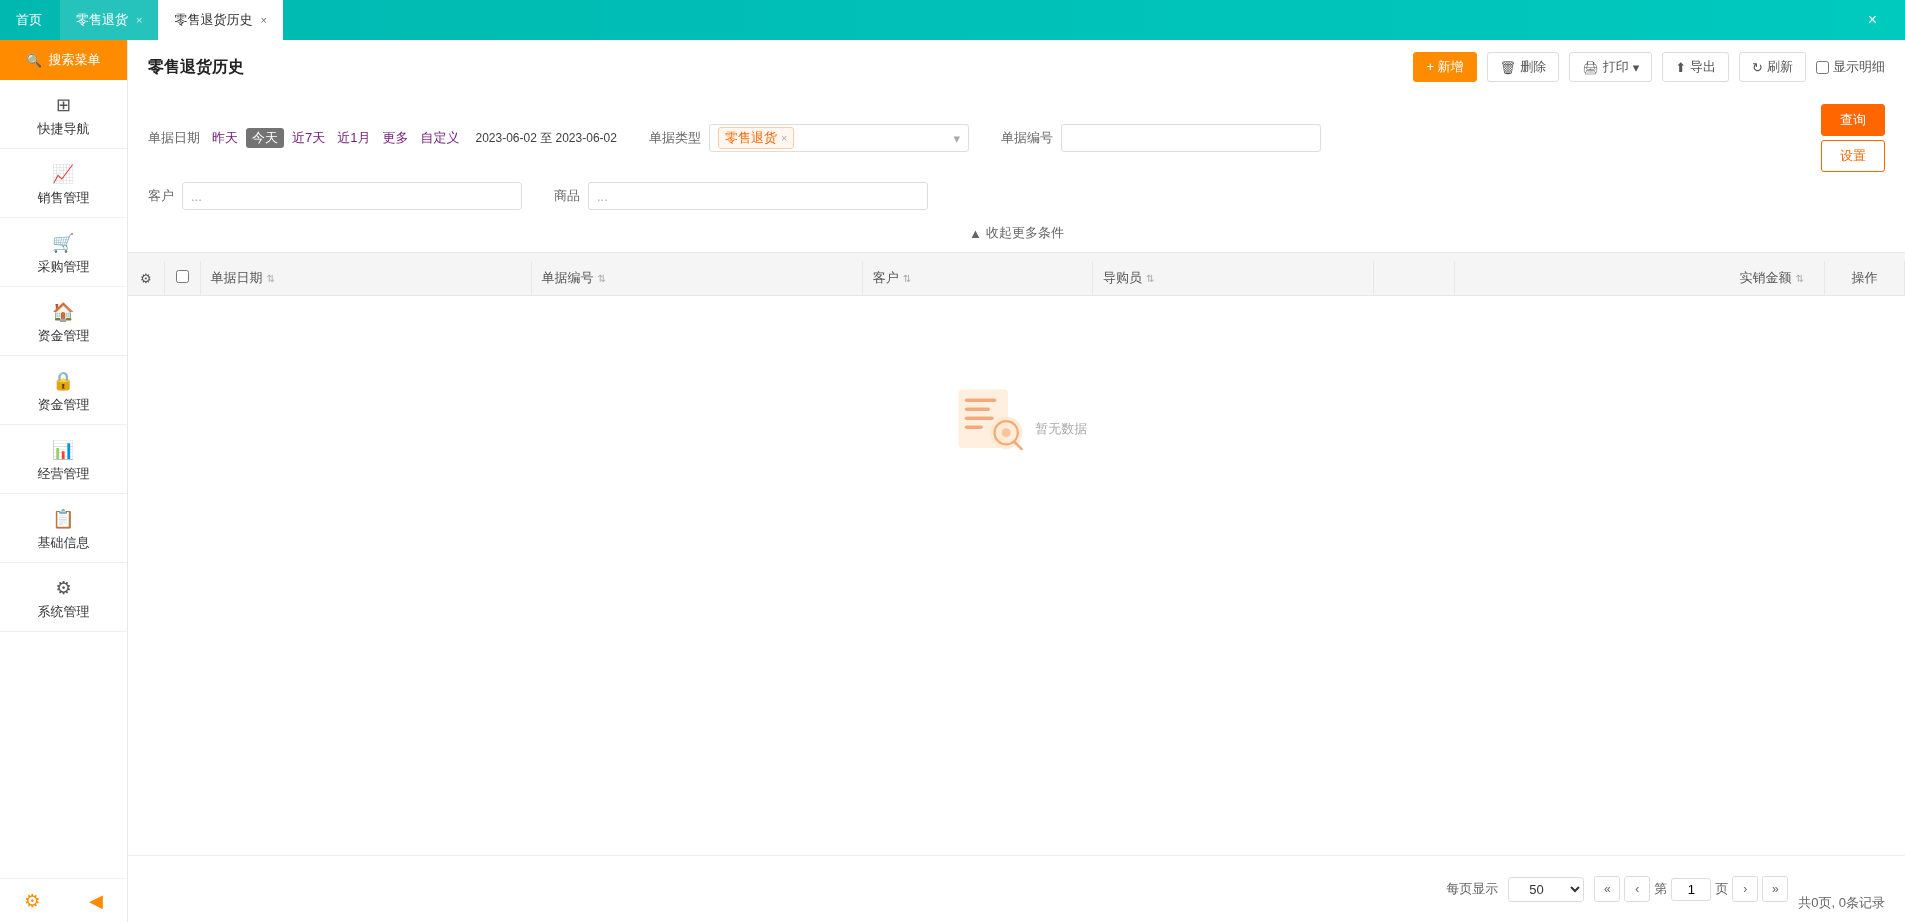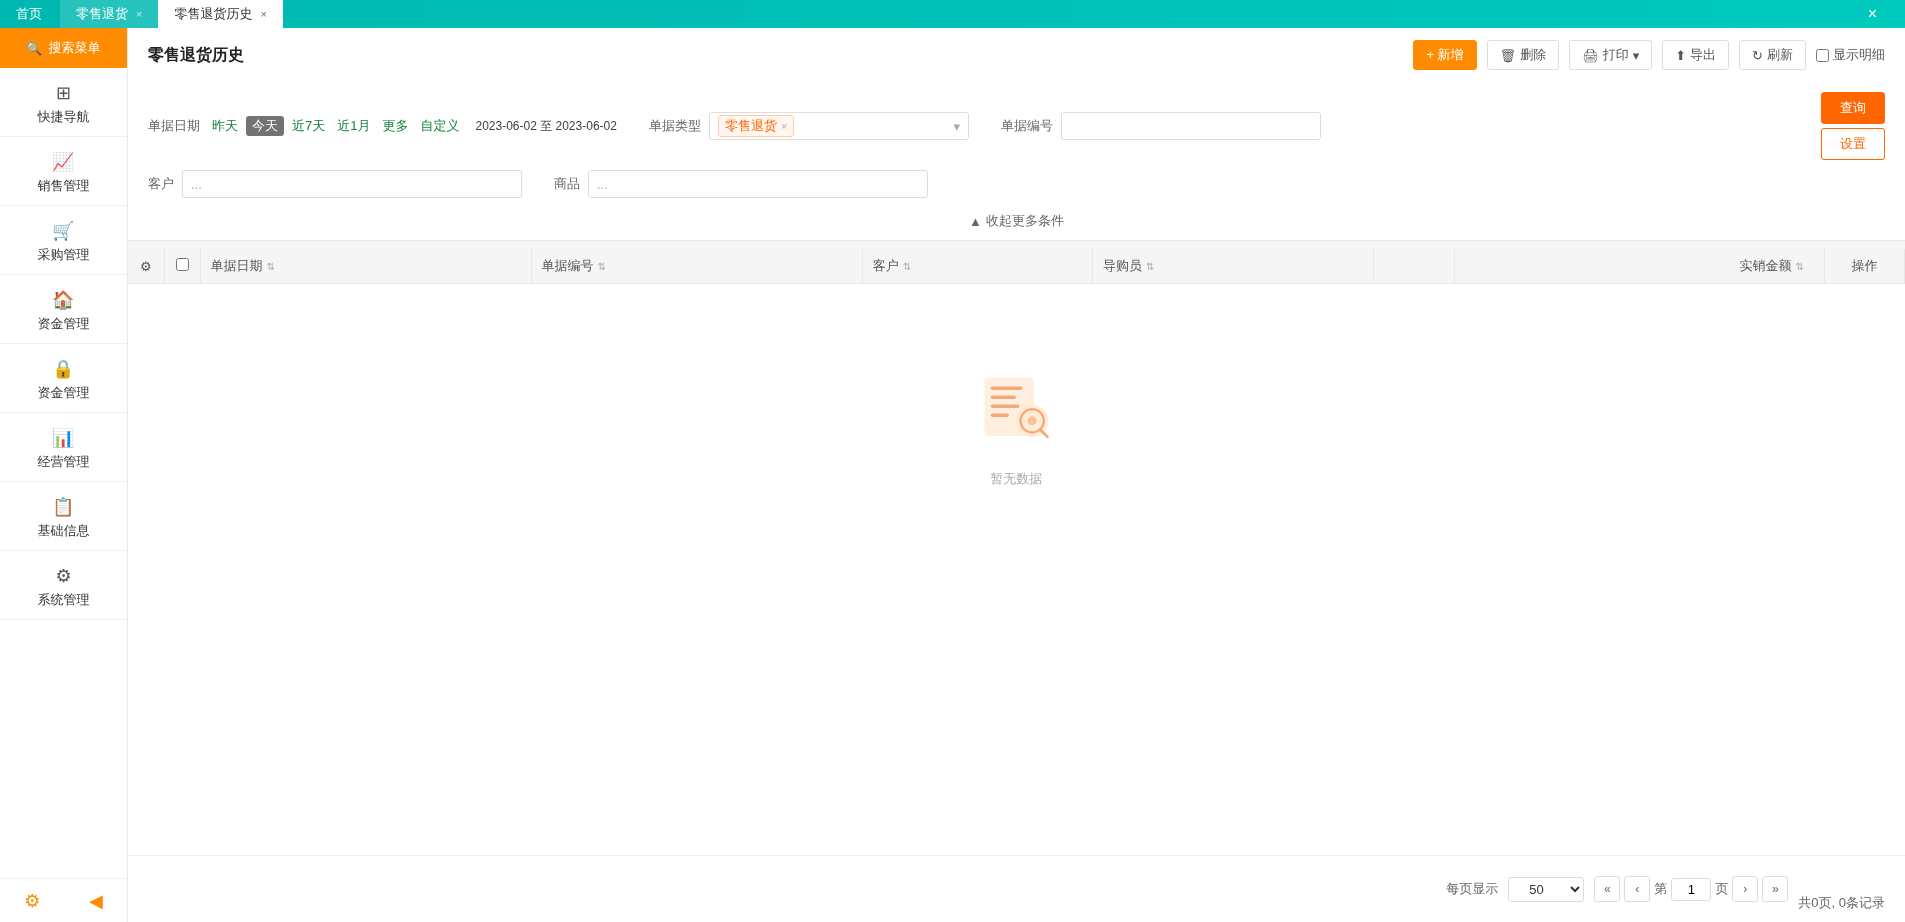--- a/index.html
+++ b/index.html
@@ -1,20 +1,20 @@
 <!DOCTYPE html>
 <html><head>
   <meta charset="utf-8">
   <style>
     * { box-sizing: border-box; margin: 0; padding: 0; font-family: "Microsoft YaHei", "PingFang SC", sans-serif; font-size: 13px; }
     body { display: flex; flex-direction: column; height: 922px; width: 1905px; overflow: hidden; background: #f5f5f5; }
 
     
     .top-bar {
-      height: 28px;
+      height: 40px;
       background: linear-gradient(90deg, #00b8b0 0%, #00c9be 100%);
       display: flex;
       align-items: center;
       padding: 0 0 0 0;
       flex-shrink: 0;
     }
     .top-bar-tabs {
       display: flex;
       align-items: center;
       flex: 1;
@@ -214,21 +214,21 @@
       color: #666;
       font-size: 13px;
       white-space: nowrap;
     }
     .date-filter-options {
       display: flex;
       align-items: center;
       gap: 4px;
     }
     .date-opt {
-      color: #15803d;
+      color: #701a75;
       cursor: pointer;
       font-size: 13px;
       padding: 1px 4px;
     }
     .date-opt.active {
       background: #737373;
       color: #fff;
       border-radius: 3px;
       padding: 1px 6px;
     }
@@ -328,21 +328,21 @@
       align-items: center;
       gap: 4px;
       cursor: pointer;
     }
     .sort-icon {
       font-size: 10px;
       color: #aaa;
     }
     .empty-state {
       display: flex;
-      flex-direction: column;
+      flex-direction: row;
       align-items: center;
       justify-content: center;
       padding: 80px 0;
     }
     .empty-icon {
       width: 90px;
       height: 90px;
       margin-bottom: 16px;
     }
     .empty-text {

